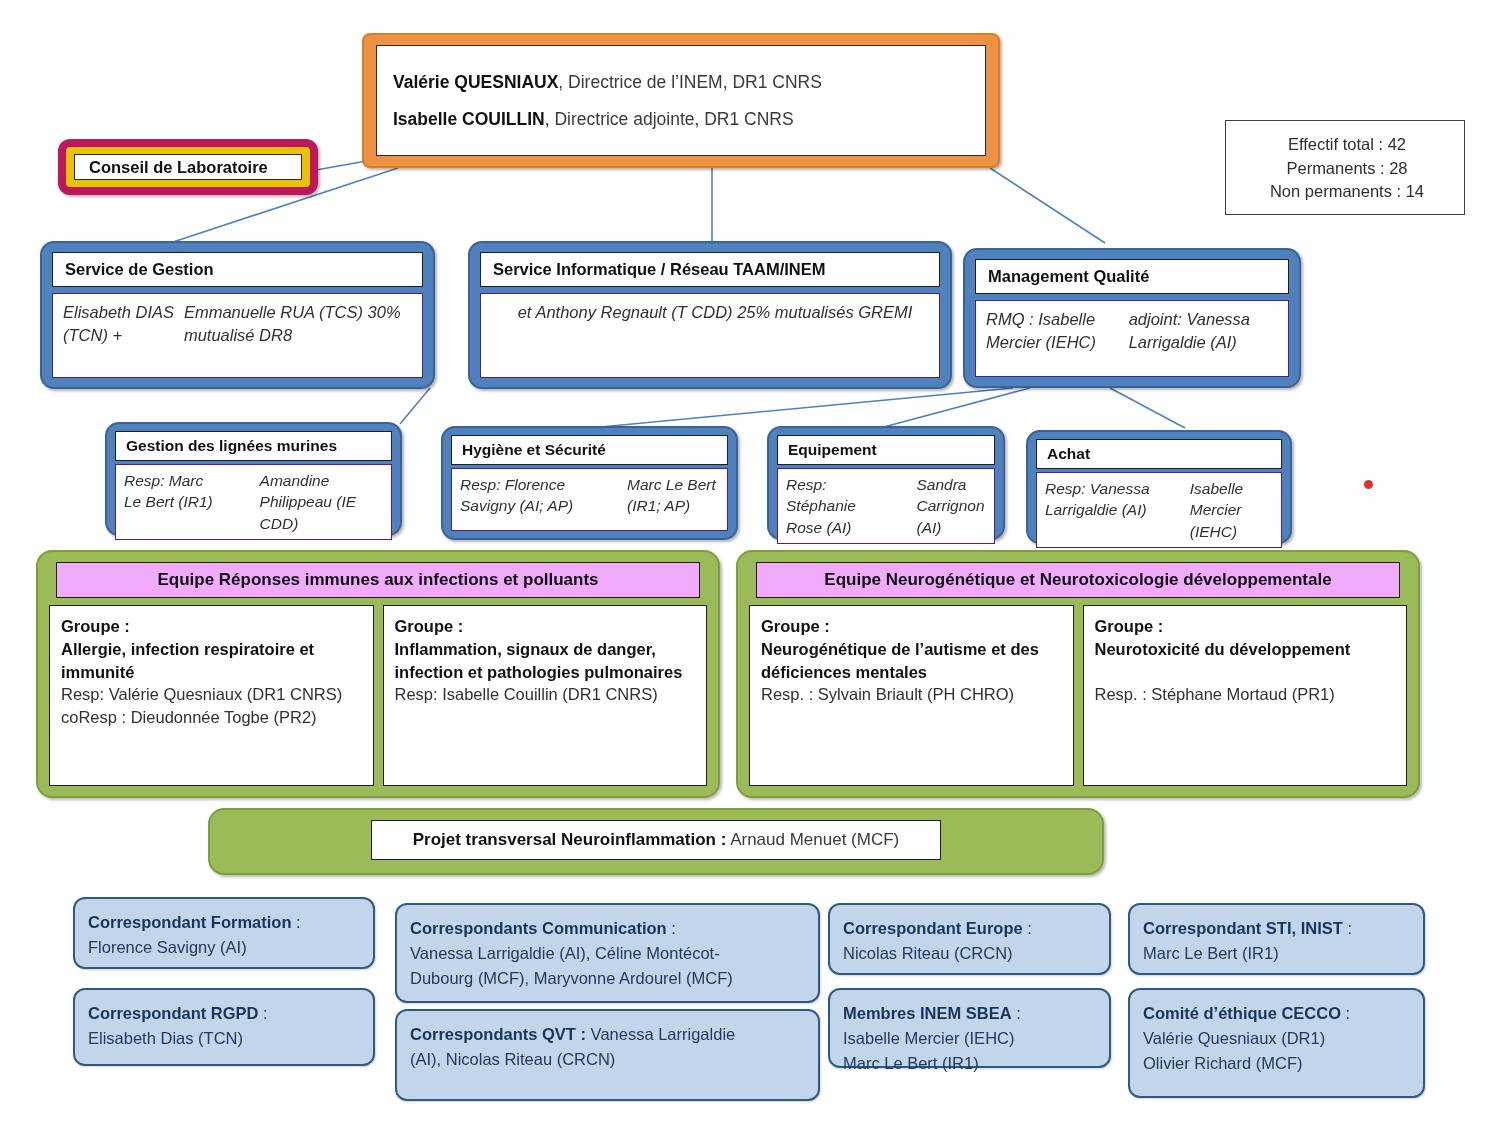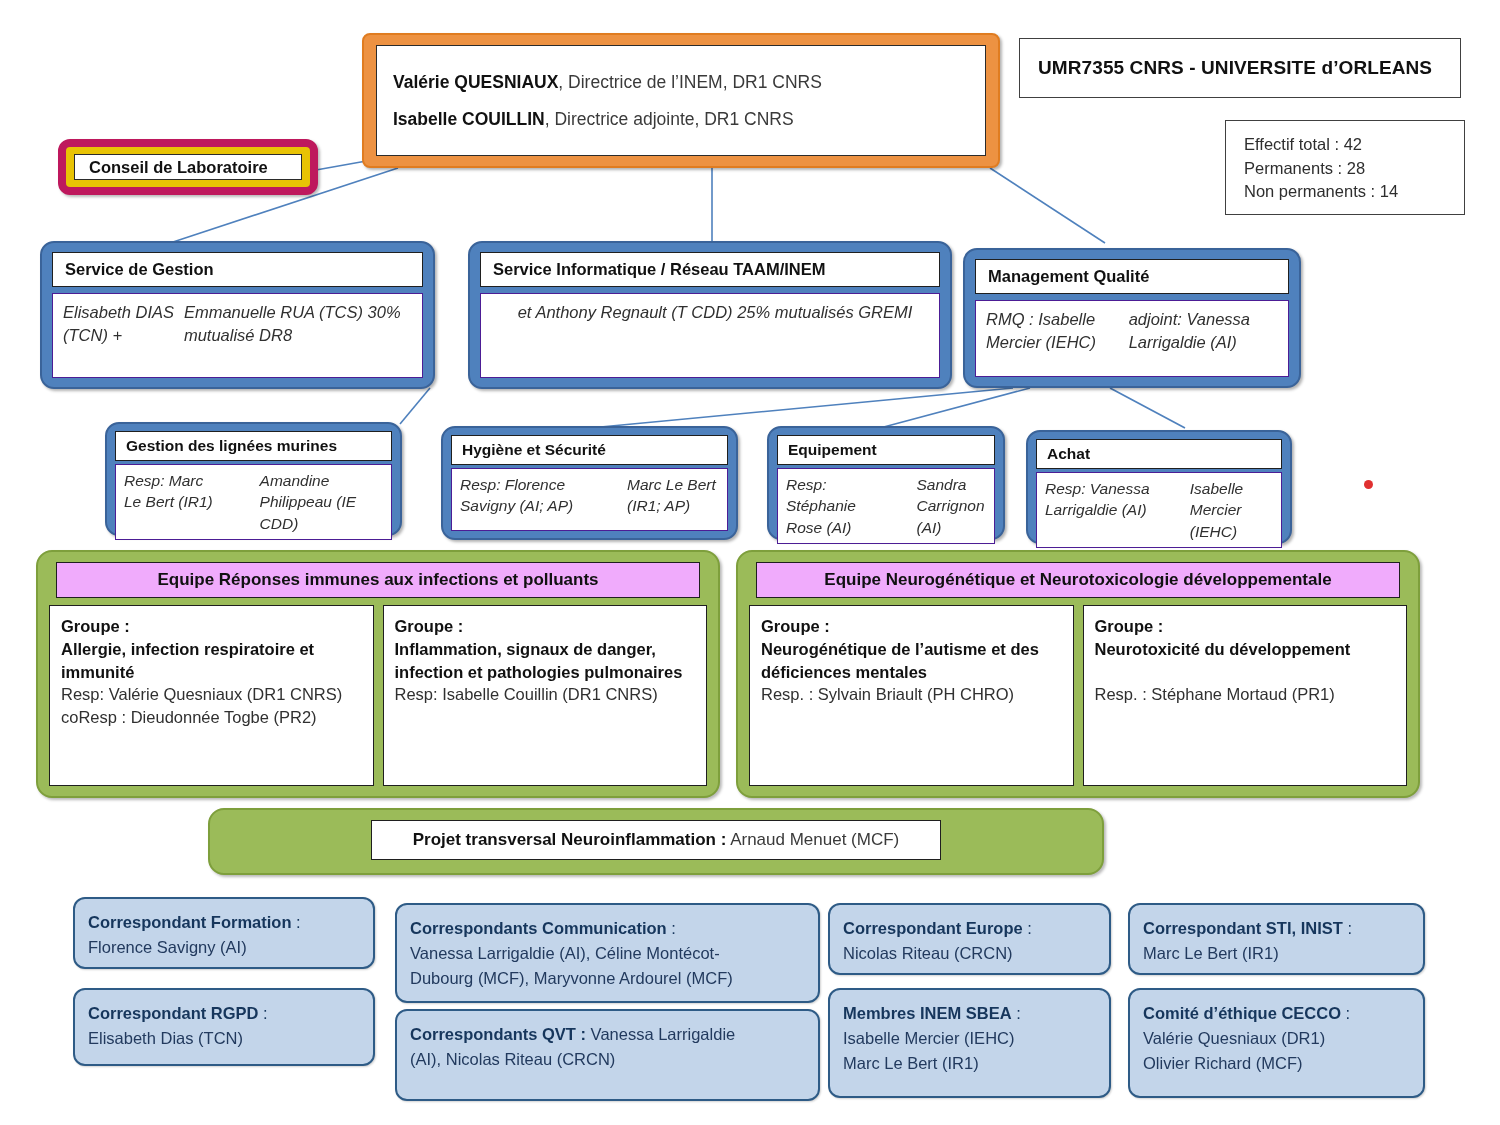--- a/index.html
+++ b/index.html
@@ -50,21 +50,21 @@
     font-size:16.5px;font-weight:bold;color:#111;
   }
 
   
   .plainbox{
     background:#fff;border:1.5px solid #404040;box-sizing:border-box;
     display:flex;flex-direction:column;justify-content:center;
   }
   .plainbox.titlebox{align-items:flex-start;padding:10px 18px;}
   .umr-title{font-size:19px;font-weight:bold;color:#111;letter-spacing:.1px;}
-  .stats{padding:8px 14px 6px 18px;}
+  .stats{padding:8px 14px 6px 18px;align-items:center;}
   .stats div{font-size:16.5px;line-height:1.42;color:#2e2e2e;}
 
   
   .shell-blue{
     background:#4F81BD;
     border:2px solid #3A6399;
     border-radius:14px;
     box-shadow:2px 2px 3px rgba(0,0,0,.30);
     padding:9px 10px;
     display:flex;flex-direction:column;gap:6px;
@@ -160,23 +160,20 @@
       <line x1="1030" y1="388" x2="880" y2="428"></line>
 
       <line x1="1110" y1="388" x2="1185" y2="428"></line>
 
       <line x1="430" y1="388" x2="400" y2="424"></line>
     </g>
   </svg>
 
   <div class="dot" style="left:1364px;top:480px;"></div>
 
-  <div class="node plainbox titlebox" style="left:1019px;top:38px;width:442px;height:60px;">
-    <div class="umr-title">UMR7355  CNRS - UNIVERSITE d’ORLEANS</div>
-  </div>
 
   <div class="node plainbox stats" style="left:1225px;top:120px;width:240px;height:95px;">
     <div>Effectif total : 42</div>
     <div>Permanents : 28</div>
     <div>Non permanents : 14</div>
   </div>
 
   <div class="node shell-orange" style="left:362px;top:33px;width:638px;height:135px;">
     <div class="inner">
       <div class="dir-line">
@@ -316,21 +313,21 @@
     <div class="c-body">(AI), Nicolas Riteau (CRCN)</div>
   </div>
 
   <div class="node corr" style="left:828px;top:903px;width:283px;height:72px;">
     <div class="c-title">
       <span>Correspondant Europe</span><span class="lite"> :</span>
     </div>
     <div class="c-body">Nicolas Riteau (CRCN)</div>
   </div>
 
-  <div class="node corr" style="left:828px;top:988px;width:283px;height:110px;">
+  <div class="node corr" style="left:828px;top:988px;width:283px;height:80px;">
     <div class="c-title">
       <span>Membres INEM SBEA</span><span class="lite"> :</span>
     </div>
     <div class="c-body">Isabelle Mercier (IEHC)</div>
     <div class="c-body">Marc Le Bert (IR1)</div>
   </div>
 
   <div class="node corr" style="left:1128px;top:903px;width:297px;height:72px;">
     <div class="c-title">
       <span>Correspondant STI, INIST</span><span class="lite"> :</span>

